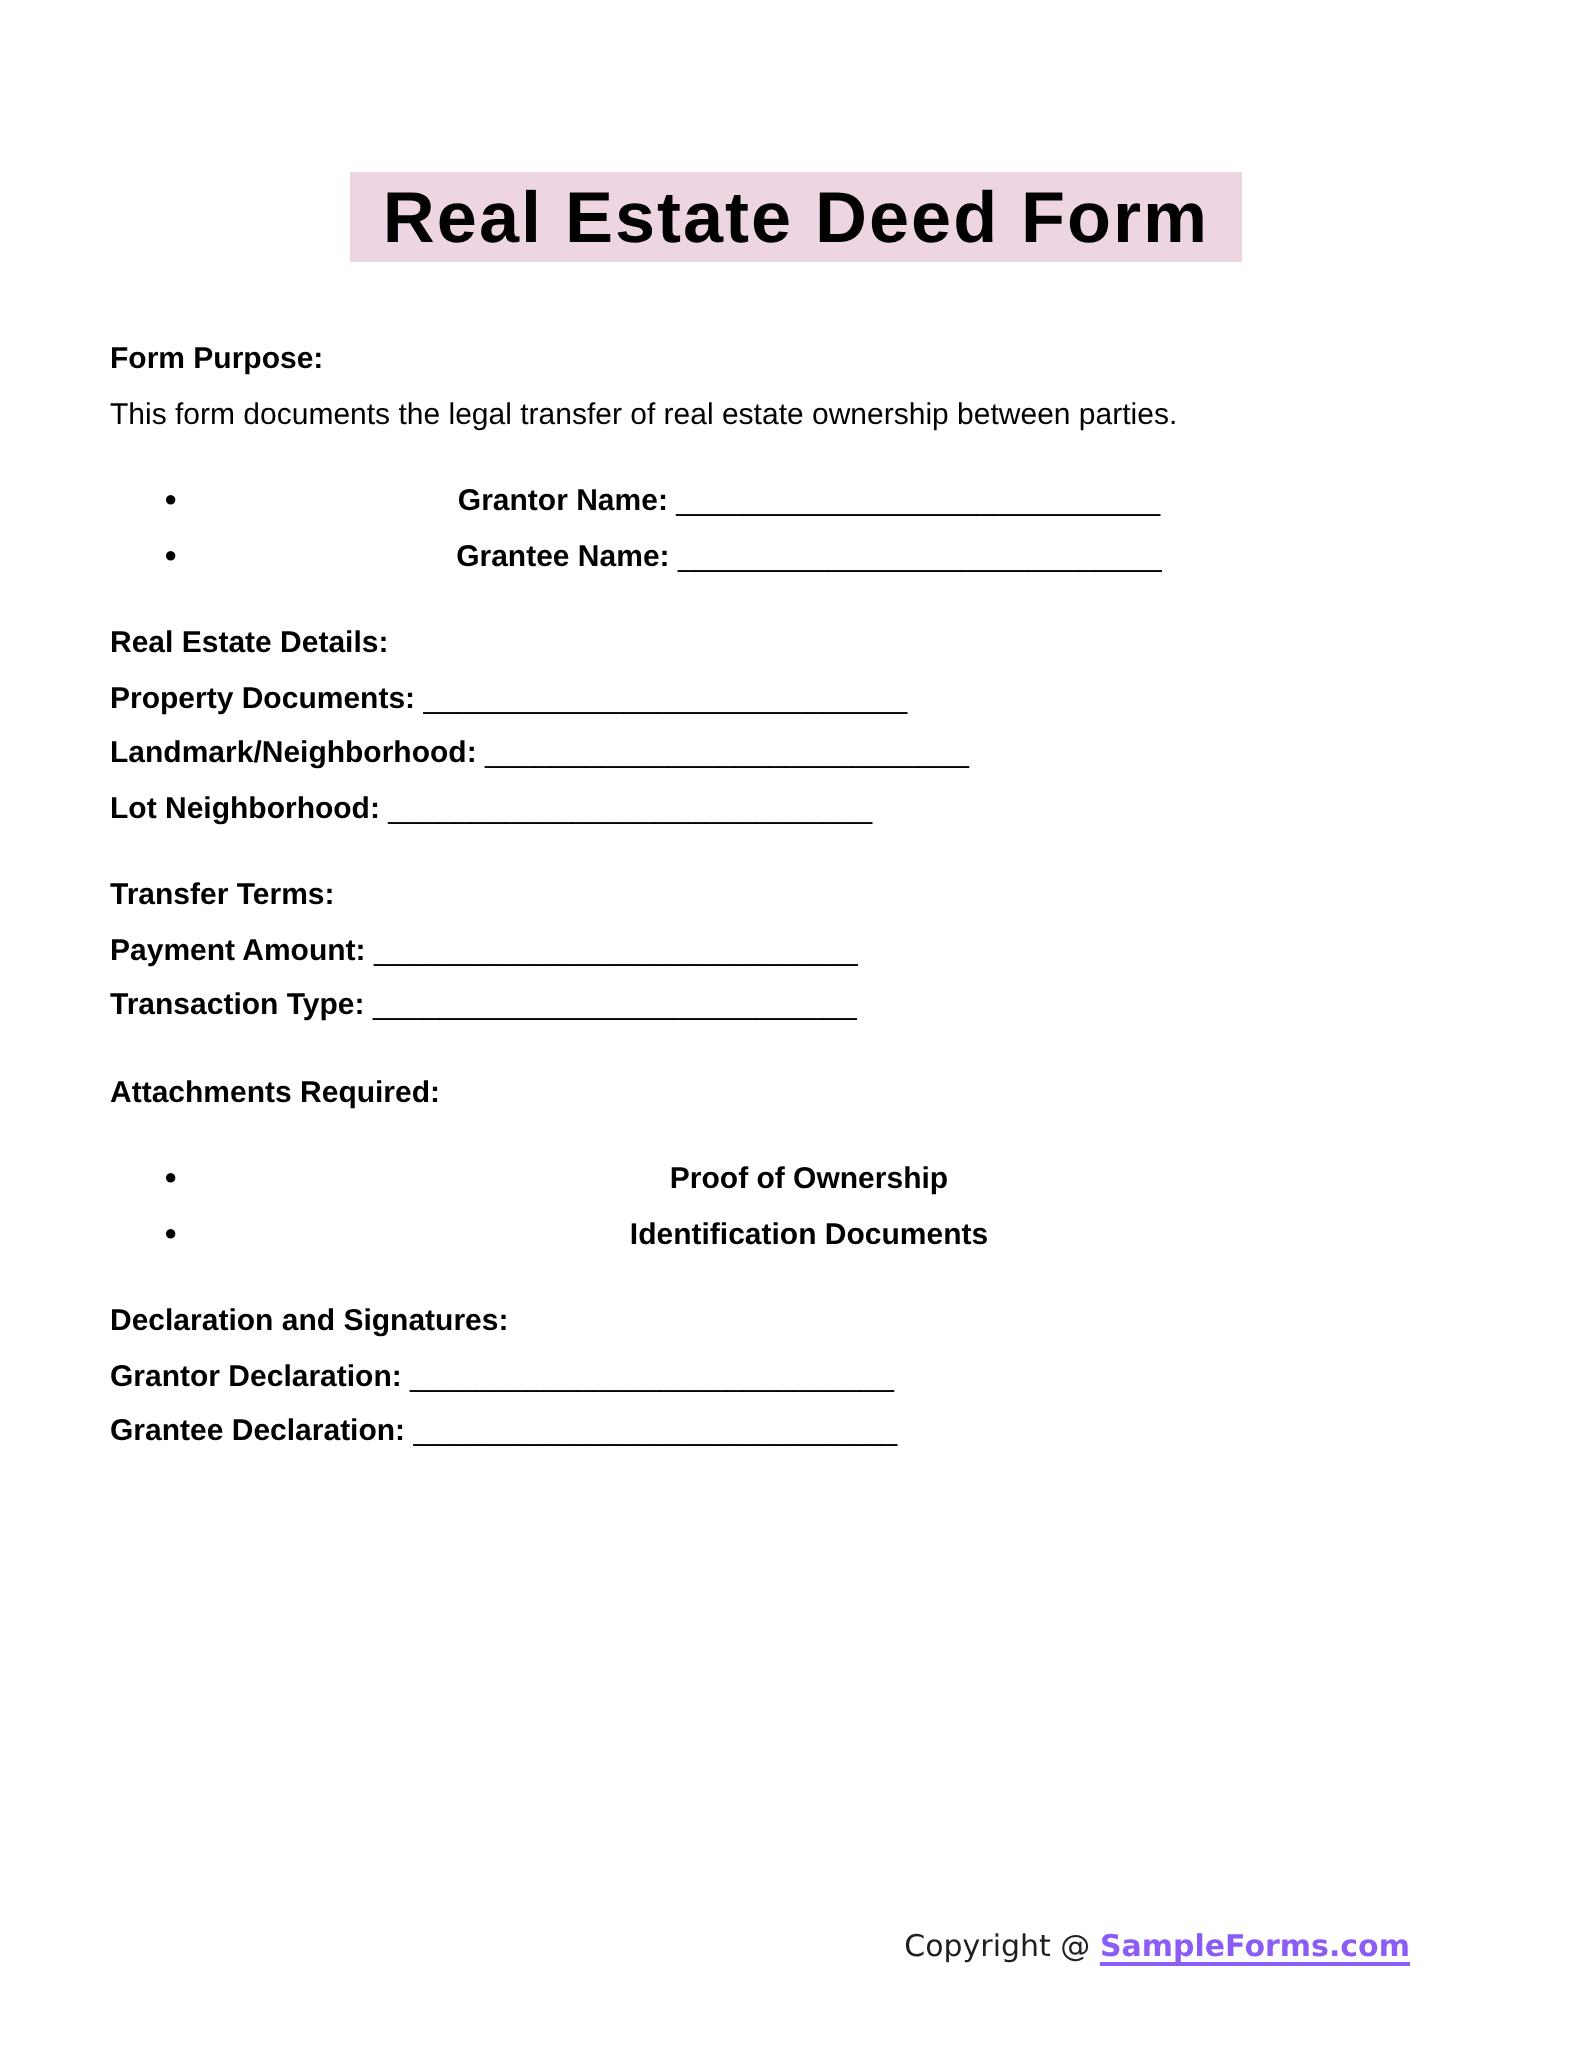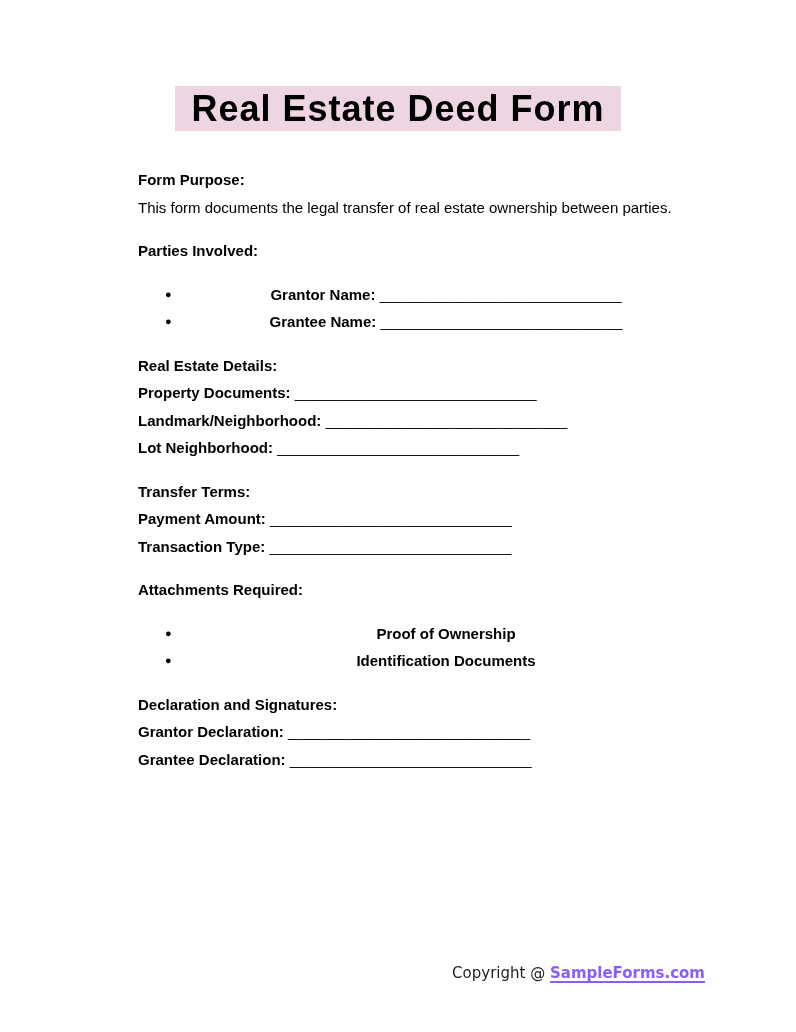--- a/index.html
+++ b/index.html
@@ -26,22 +26,21 @@
     display: inline-block;
     background: #edd5e1;
     font-size: 36px;
     font-weight: bold;
     line-height: 45px;
     letter-spacing: 1px;
     padding: 0 16px;
     white-space: nowrap;
   }
   .content {
-    padding: 0 90px 0 110px;
-    margin-left: 28px;
+    padding: 0 90px 0 55px;
   }
   .para {
     margin: 0 0 16px 0;
     line-height: 27.5px;
   }
   .bold { font-weight: bold; }
   .blank {
     font-weight: normal;
     letter-spacing: 0;
     white-space: nowrap;
@@ -92,23 +91,20 @@
     <span class="title-highlight">Real Estate Deed Form</span>
   </div>
 
   <div class="content">
 
     <p class="para">
       <span class="bold">Form Purpose:</span><br>
       <span>This form documents the legal transfer of real estate ownership between parties.</span>
     </p>
 
-    <p class="para">
-      <span class="bold">Parties Involved:</span>
-    </p>
 
     <ul class="bullets">
       <li><span class="bold">Grantor Name:</span> <span class="blank">_____________________________</span></li>
       <li><span class="bold">Grantee Name:</span> <span class="blank">_____________________________</span></li>
     </ul>
 
     <p class="para">
       <span class="bold">Real Estate Details:</span><br>
       <span class="bold">Property Documents:</span> <span class="blank">_____________________________</span><br>
       <span class="bold">Landmark/Neighborhood:</span> <span class="blank">_____________________________</span><br>

